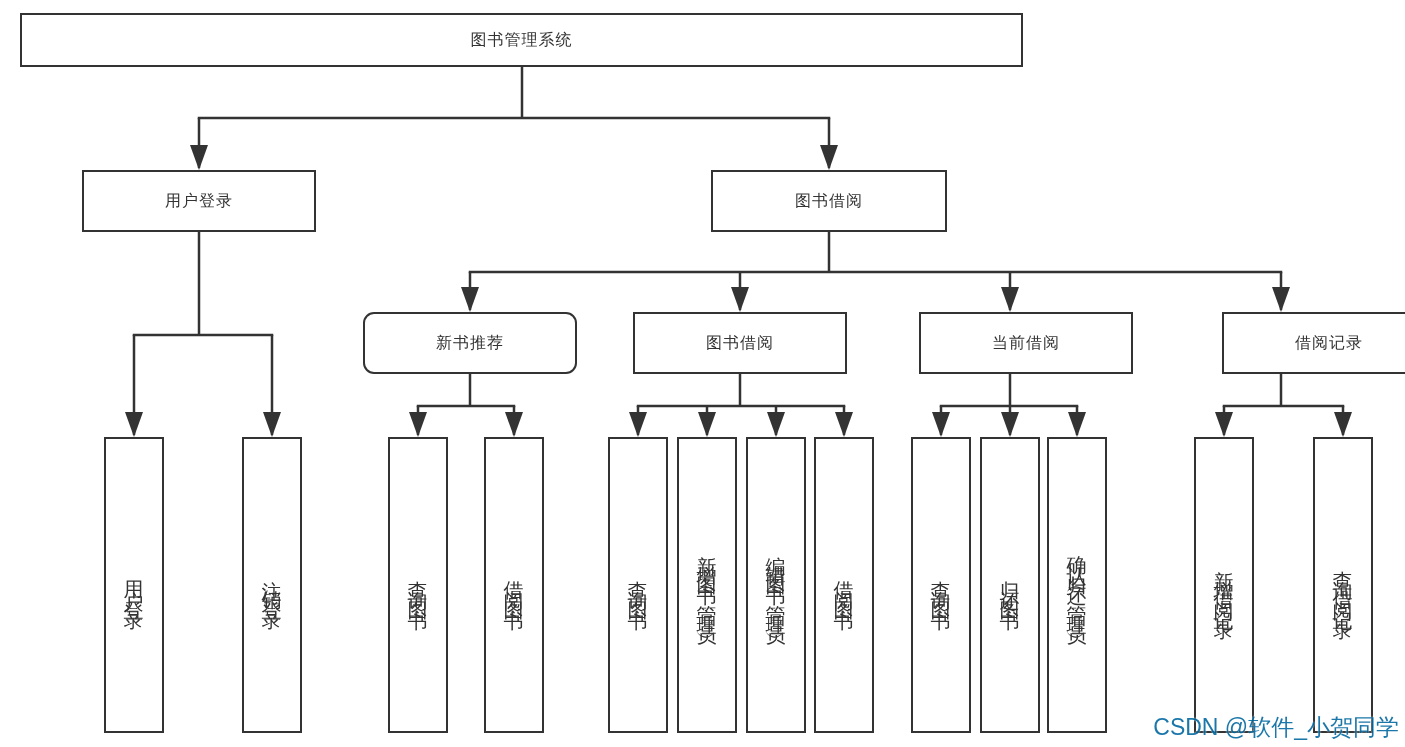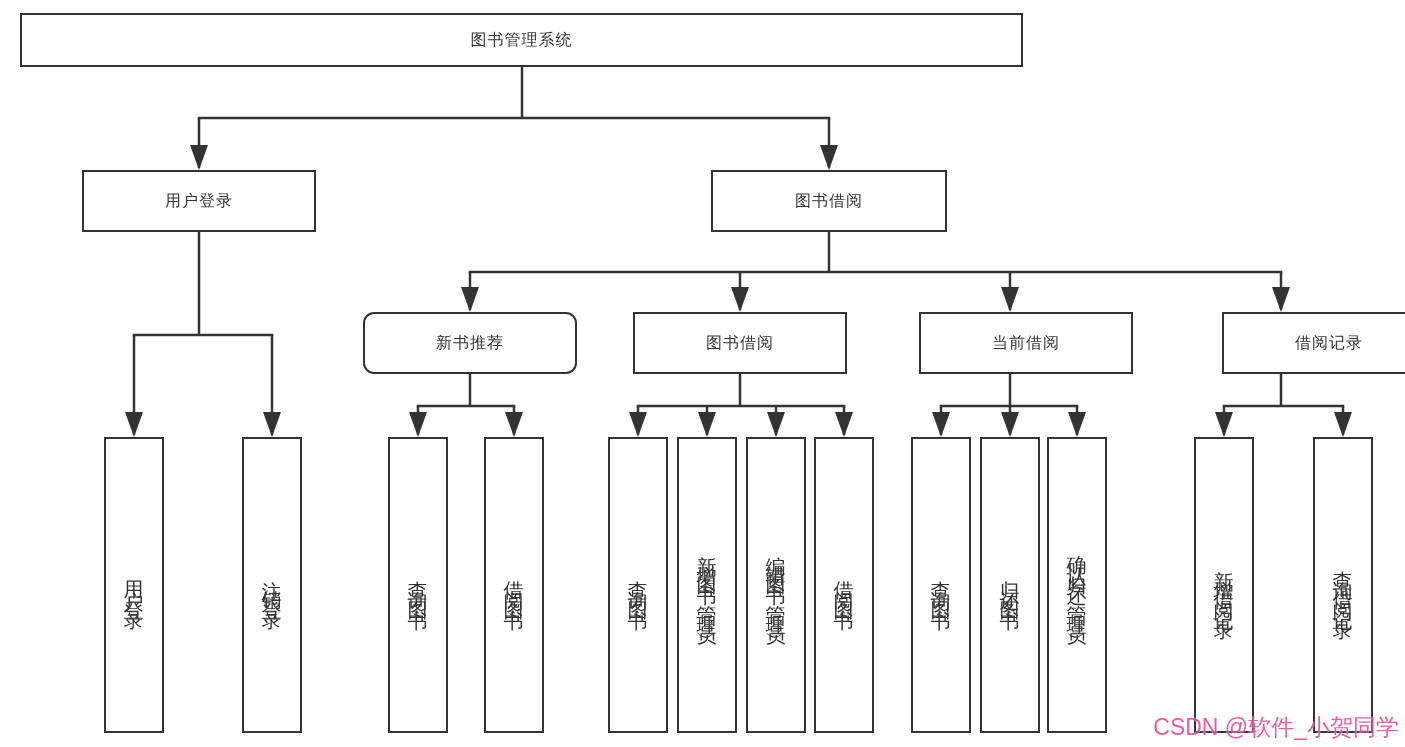--- a/index.html
+++ b/index.html
@@ -43,21 +43,21 @@
     line-height: 1;
     letter-spacing: 10px;
     white-space: nowrap;
   }
   .watermark {
     position: absolute;
     right: 6px;
     bottom: 4px;
     z-index: 2;
     font-size: 23px;
-    color: #ec4899;
+    color: #0369a1;
     opacity: 0.9;
     text-shadow: 0 0 2px #ffffff;
     pointer-events: none;
   }
 </style>
 </head>
 <body>
 
 <div class="canvas">
 

